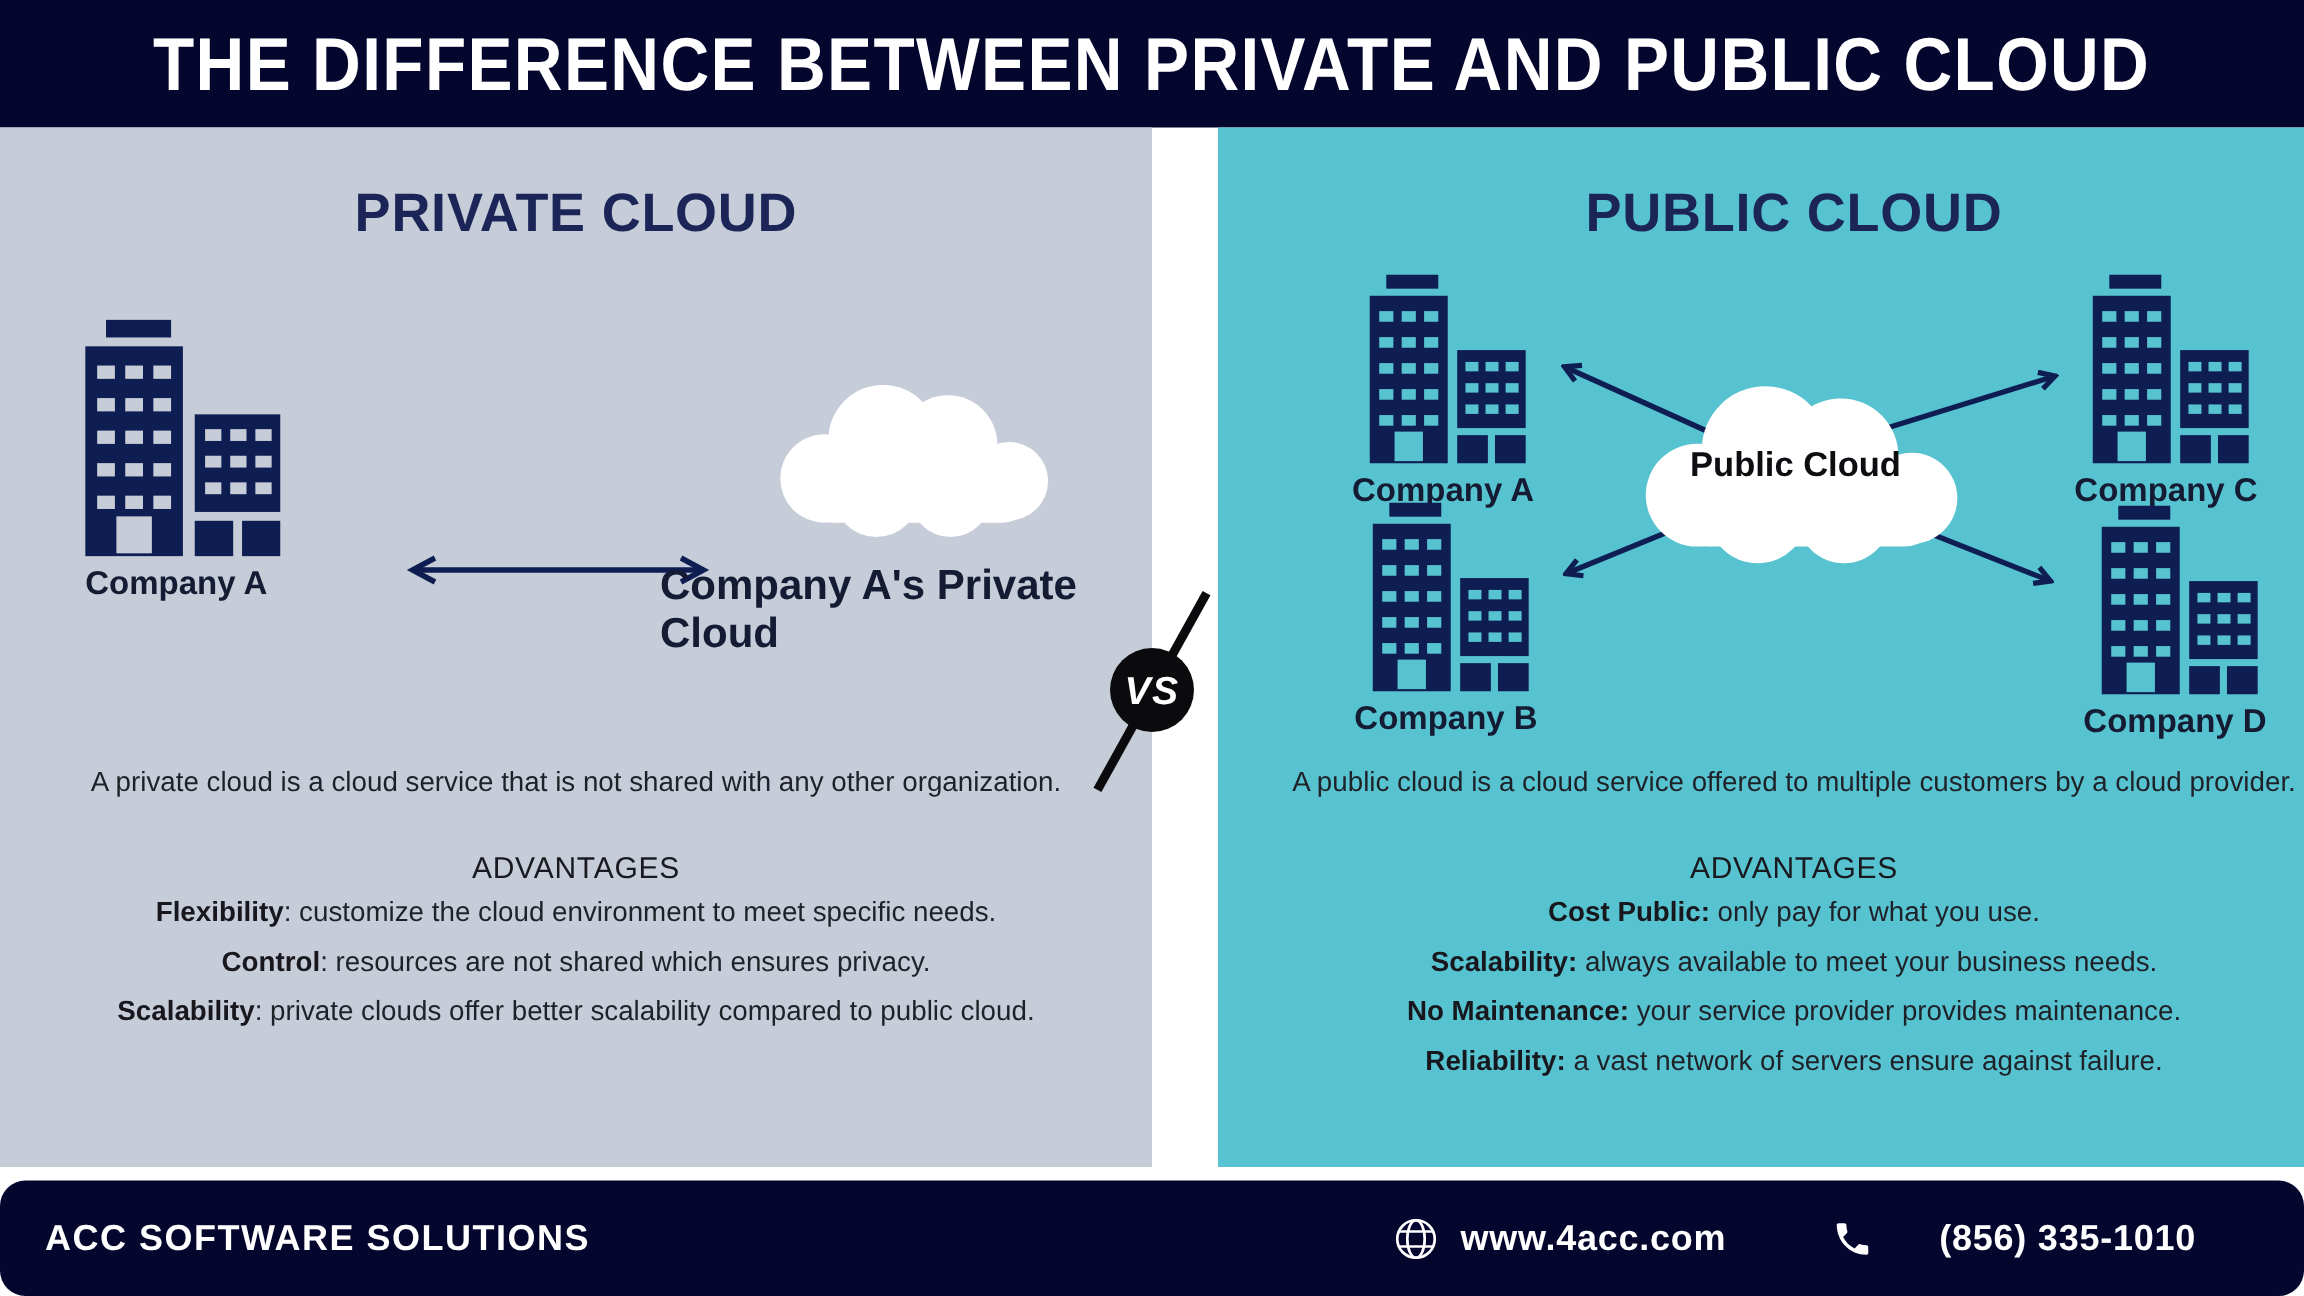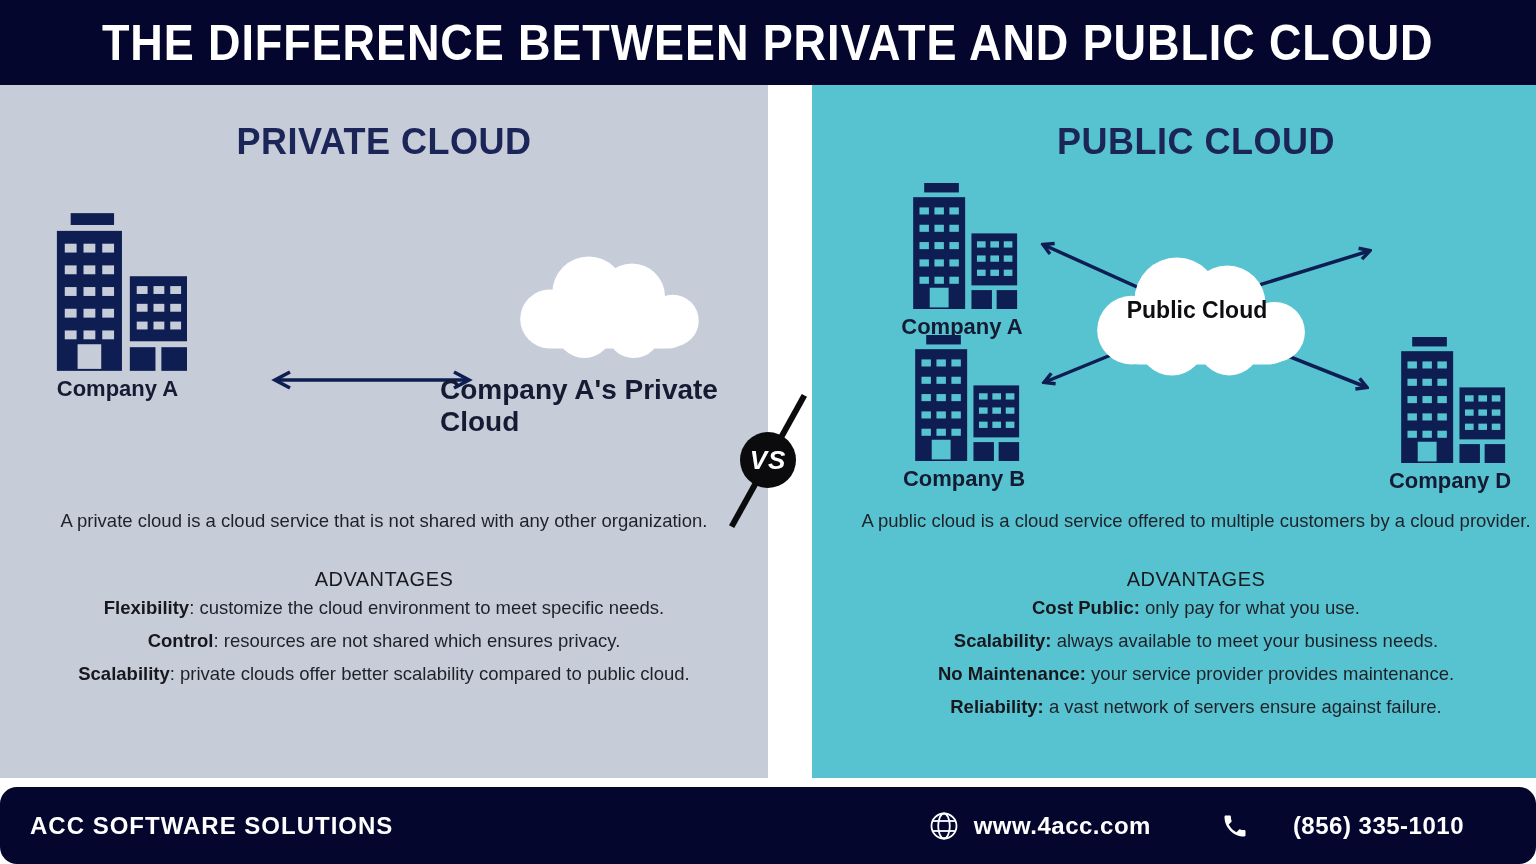--- a/index.html
+++ b/index.html
@@ -184,20 +184,26 @@
           <use href="#bldg"></use>
         </svg>
       <div class="company-name">Company A</div>
     </div>
     <div class="company-col col-pb">
       <svg class="bld" width="112" height="126" viewBox="0 0 140 160">
           <use href="#bldg"></use>
         </svg>
       <div class="company-name">Company B</div>
     </div>
+    <div class="company-col col-pc">
+      <svg class="bld" width="112" height="126" viewBox="0 0 140 160">
+          <use href="#bldg"></use>
+        </svg>
+      <div class="company-name">Company C</div>
+    </div>
     <div class="company-col col-pd">
       <svg class="bld" width="112" height="126" viewBox="0 0 140 160">
           <use href="#bldg"></use>
         </svg>
       <div class="company-name">Company D</div>
     </div>
 
     <div class="cloud-box cloud-right">
       <svg width="242" height="134" viewBox="0 0 240 130">
           <use href="#cloudShape"></use>

